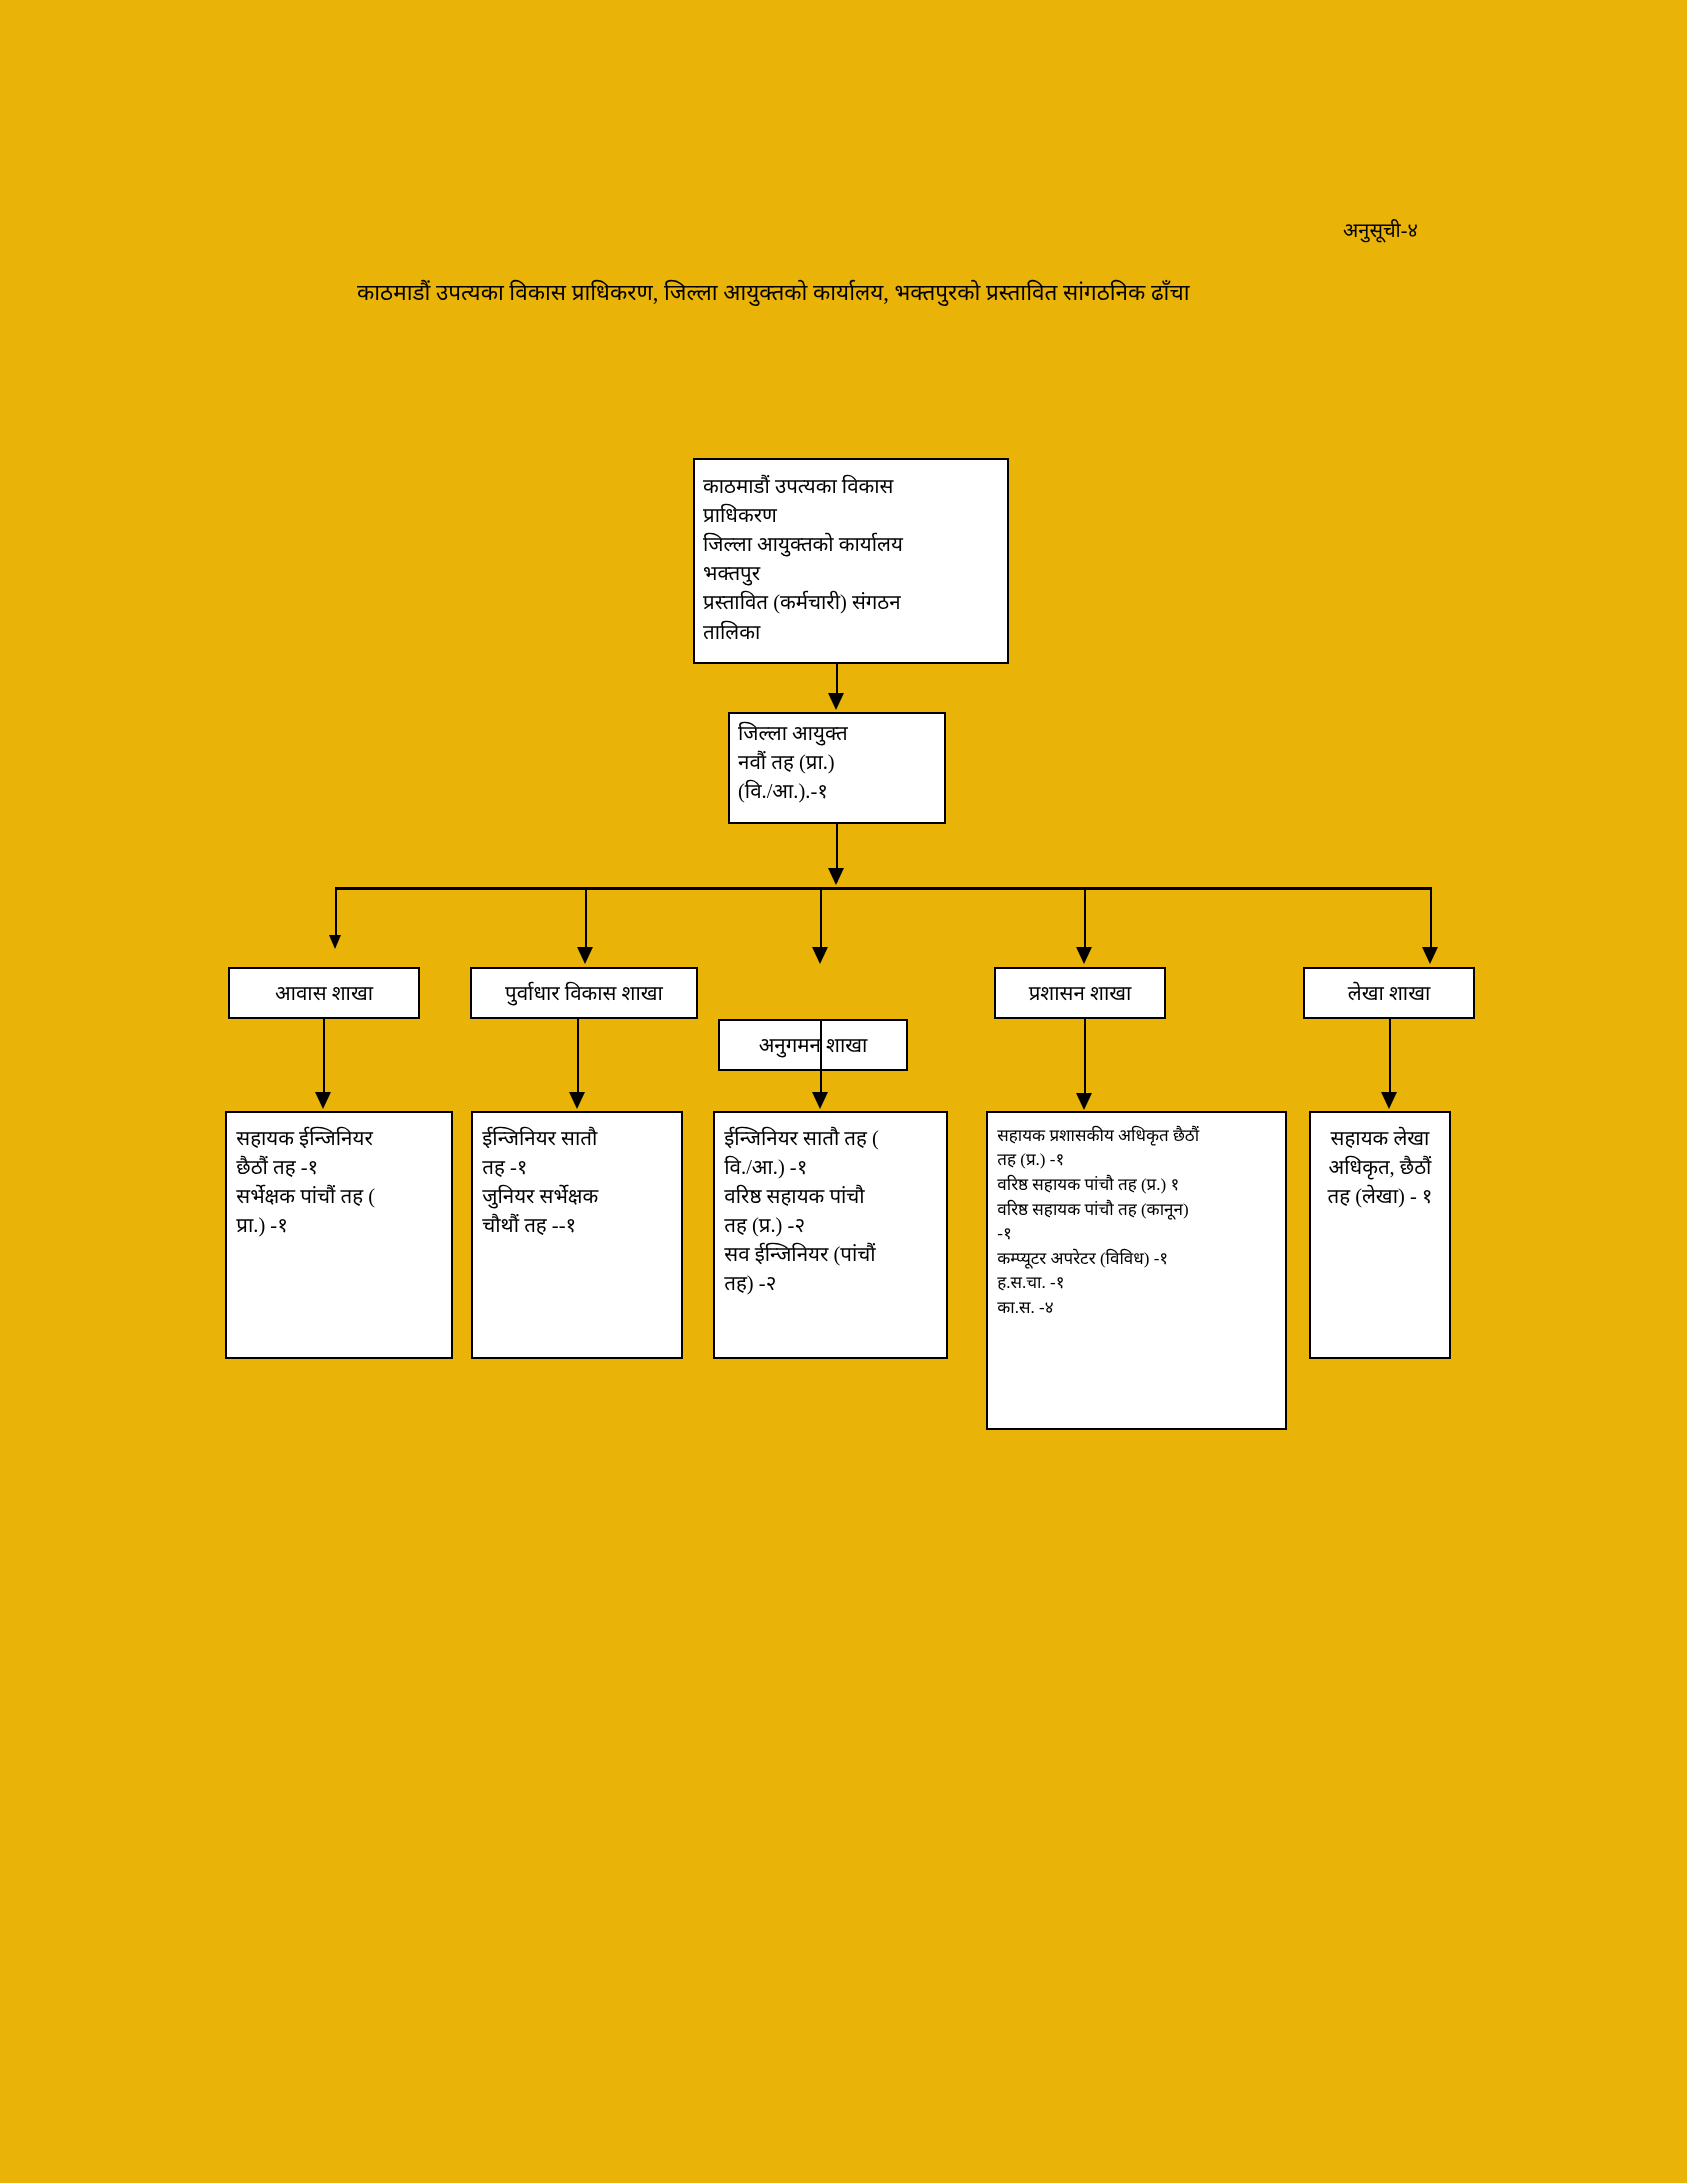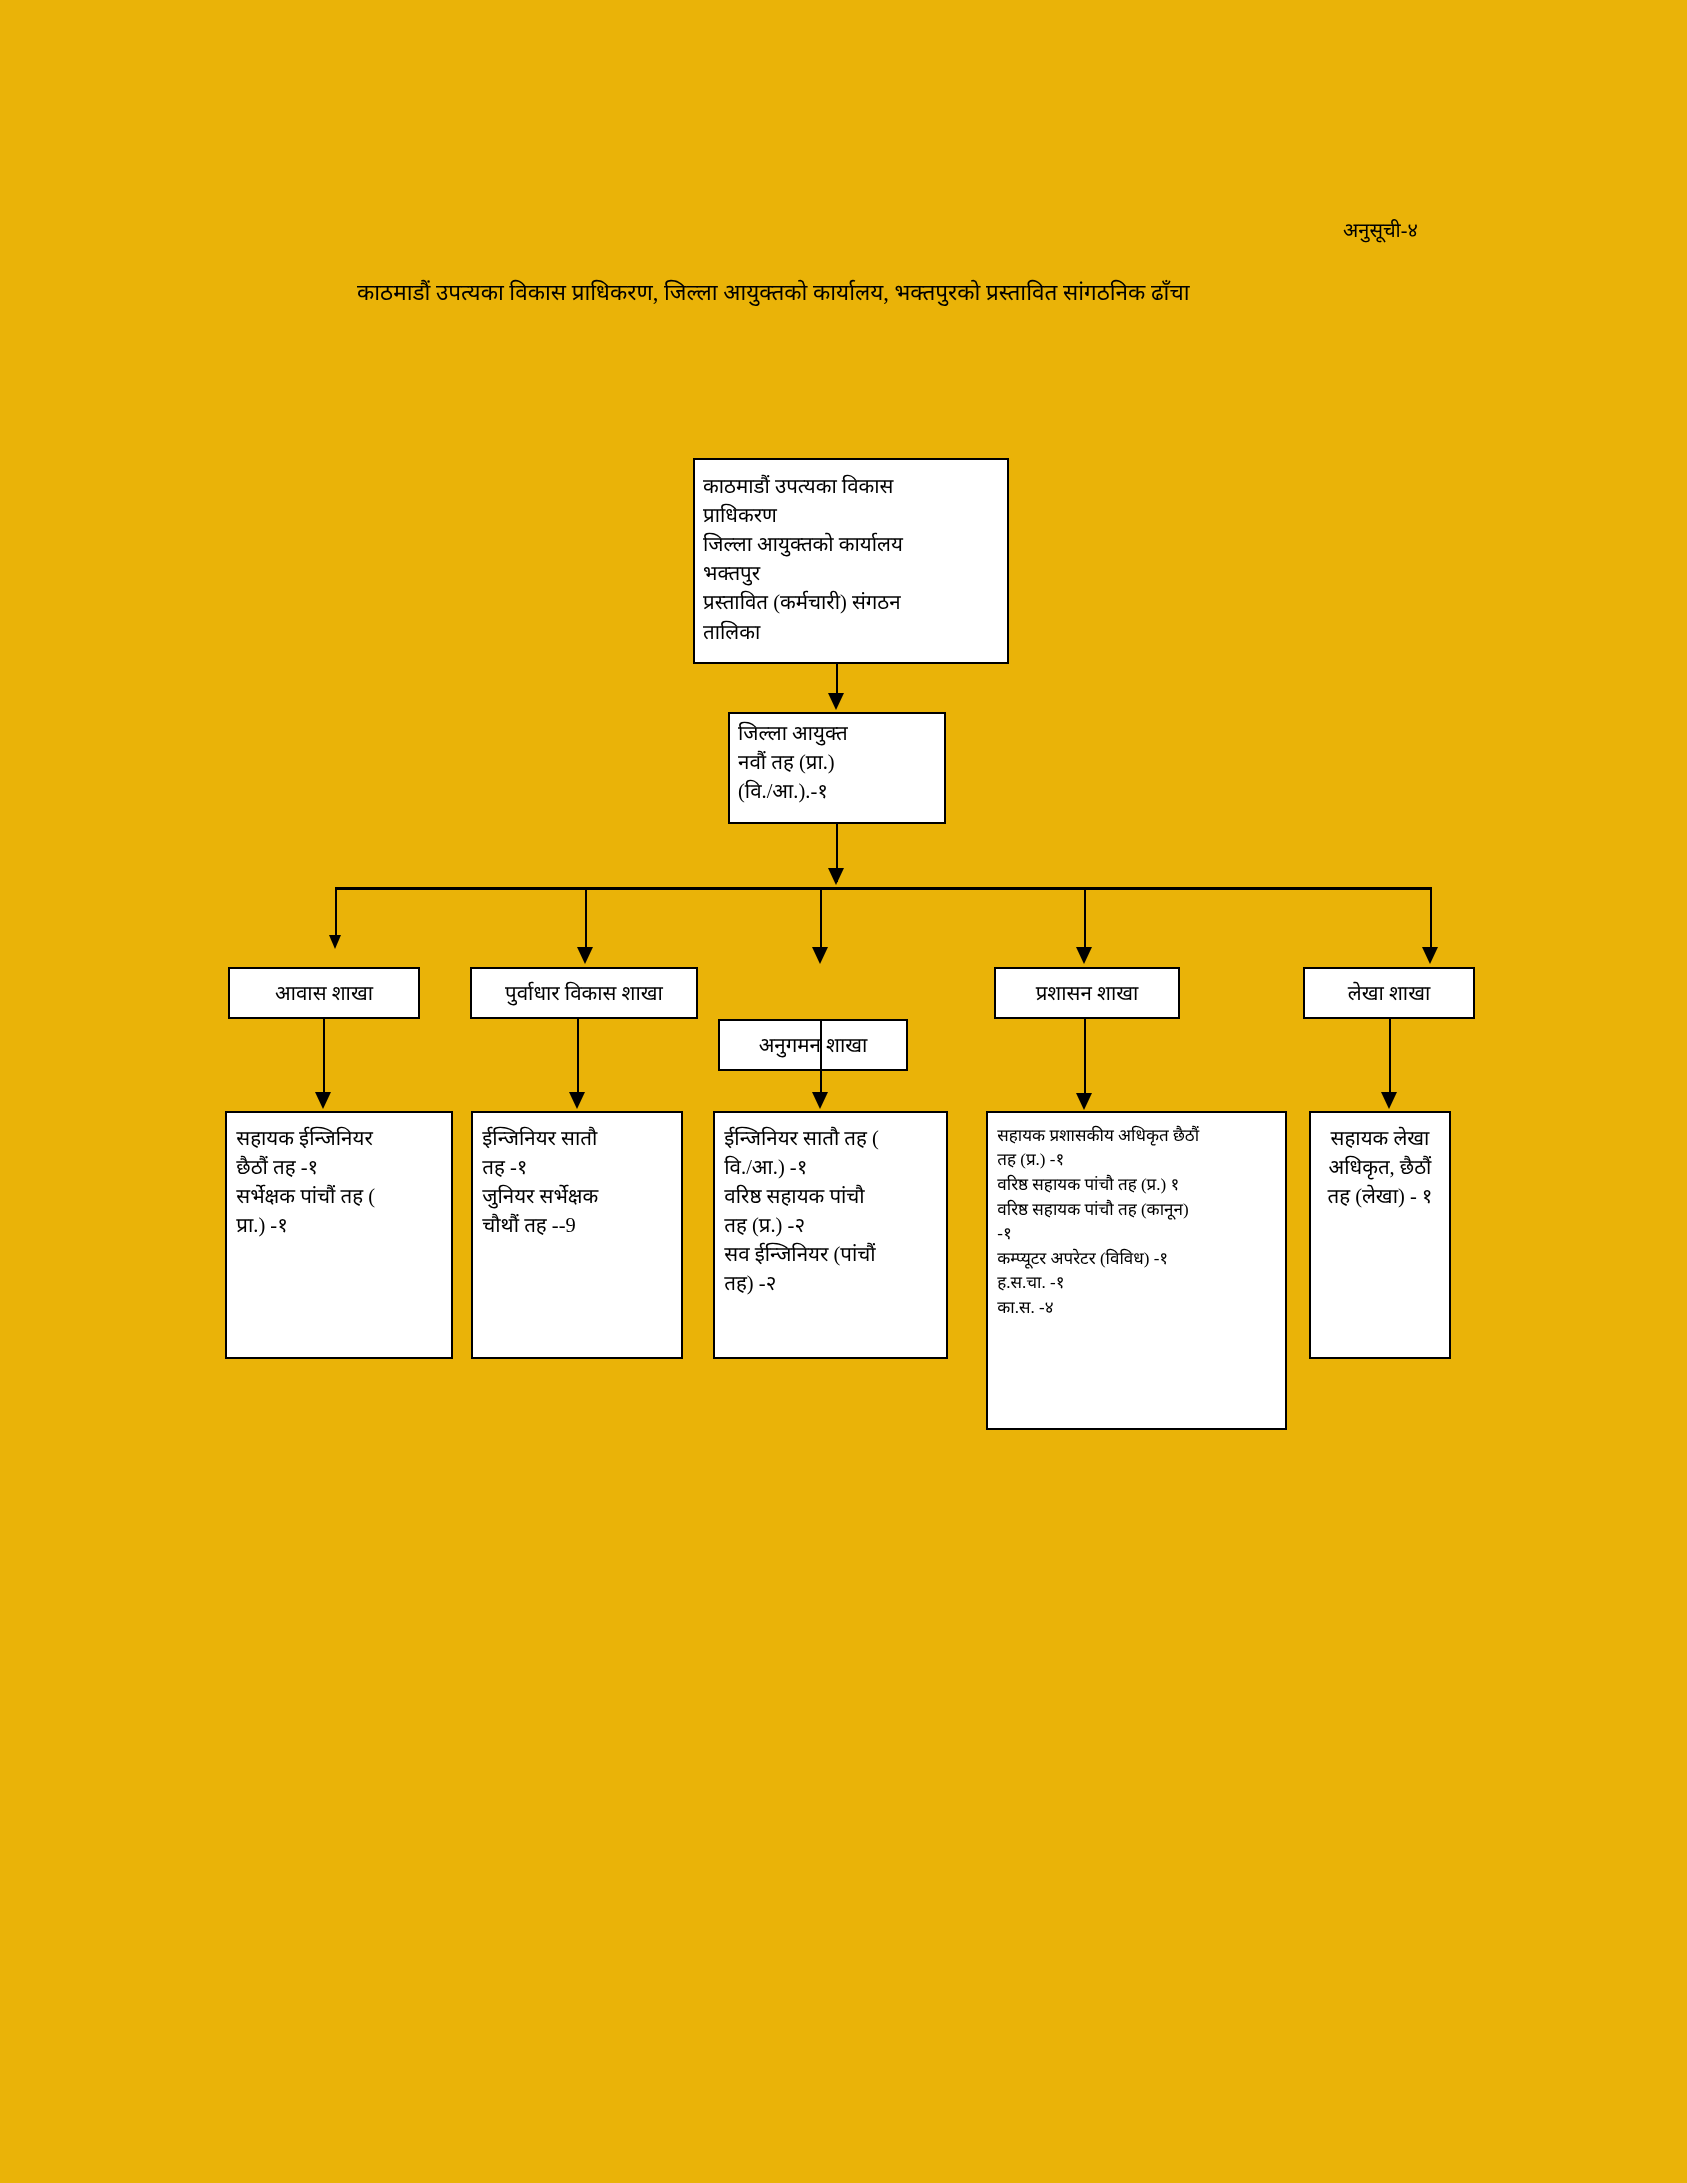--- a/index.html
+++ b/index.html
@@ -80,21 +80,21 @@
   }
   .branch .lines {
     padding: 0;
     line-height: 48px;
     text-align: center;
   }
 
   #branch-0 { left: 228px;  top: 967px; width: 192px; }
   #branch-1 { left: 470px;  top: 967px; width: 228px; }
   #branch-2 { left: 718px; top: 1019px; width: 190px; }
-  #branch-3 { left: 994px; top: 967px; width: 186px; }
+  #branch-3 { left: 994px; top: 967px; width: 172px; }
   #branch-4 { left: 1274px; top: 967px; width: 172px; margin-left: 29px; }
 
   
   .detail .lines {
     padding: 10.6px 9.3px 8px 9.3px;
     text-align: left;
   }
   #detail-0 { left: 225px;  top: 1111px; width: 228px; height: 248px; }
   #detail-1 { left: 471px;  top: 1111px; width: 212px; height: 248px; }
   #detail-2 { left: 713px; top: 1111px; width: 235px; height: 248px; }
@@ -227,21 +227,21 @@
       <span class="line">सर्भेक्षक पांचौं तह (</span>
       <span class="line">प्रा.) -१</span>
     </span>
   </div>
 
   <div class="node detail left" id="detail-1">
     <span class="lines">
       <span class="line">ईन्जिनियर सातौ</span>
       <span class="line">तह -१</span>
       <span class="line">जुनियर सर्भेक्षक</span>
-      <span class="line">चौथौं तह --9</span>
+      <span class="line">चौथौं तह --१</span>
     </span>
   </div>
 
   <div class="node detail left" id="detail-2">
     <span class="lines">
       <span class="line">ईन्जिनियर सातौ तह (</span>
       <span class="line">वि./आ.) -१</span>
       <span class="line">वरिष्ठ सहायक पांचौ</span>
       <span class="line">तह (प्र.) -२</span>
       <span class="line">सव ईन्जिनियर (पांचौं</span>

